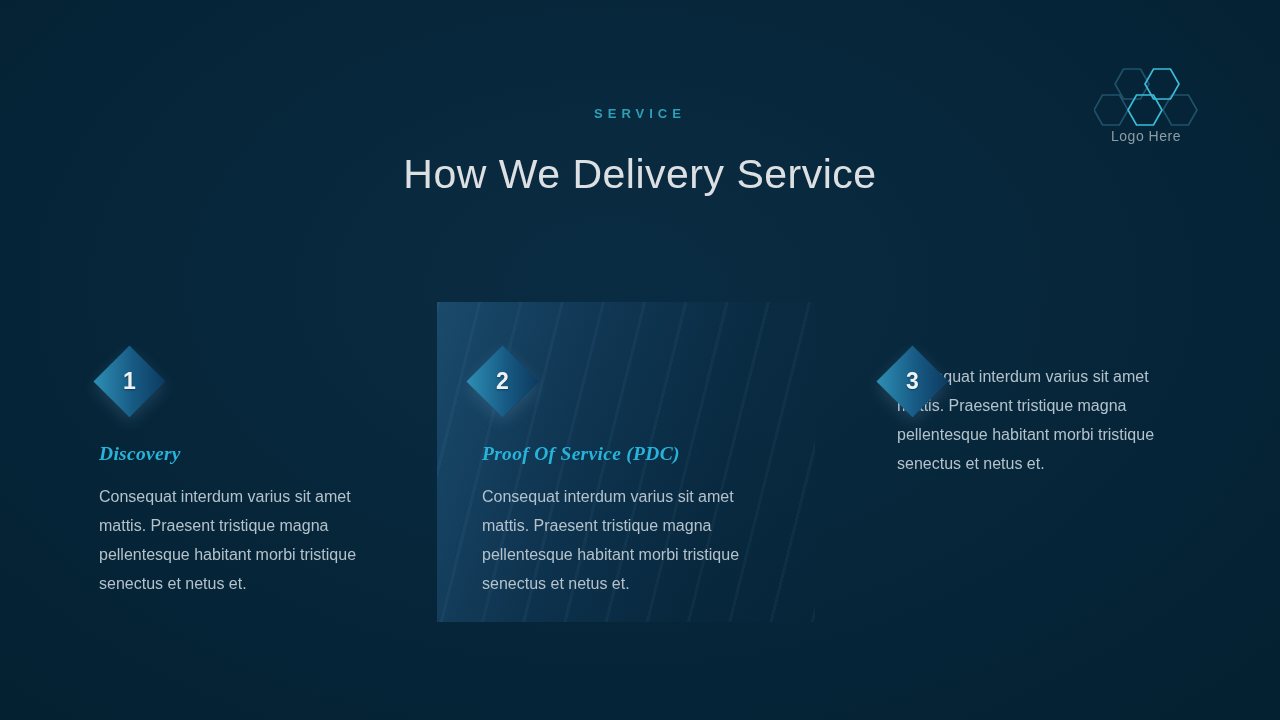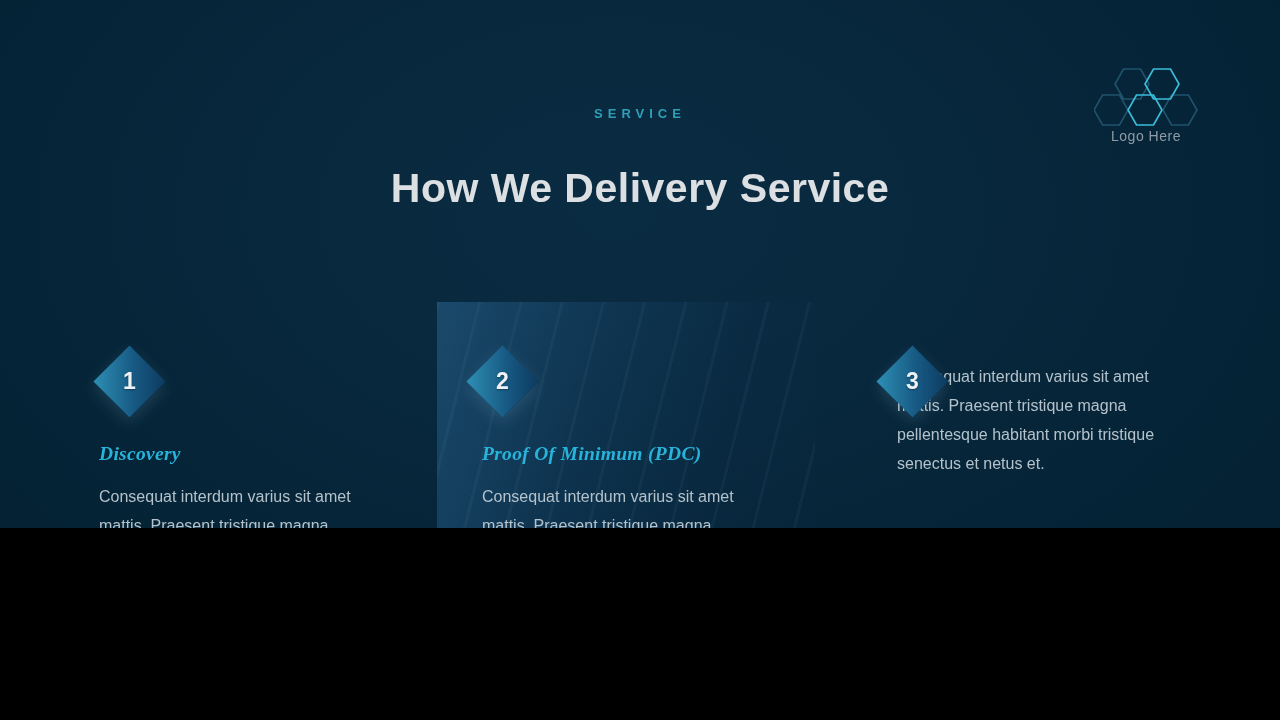--- a/index.html
+++ b/index.html
@@ -1,35 +1,35 @@
 <!DOCTYPE html>
 <html><head>
 <meta charset="utf-8">
 <style>
   html,body { margin:0; padding:0; background:#000; }
   .slide {
     position:relative;
-    width:1280px; height:528px;
+    width:1280px; height:720px;
     overflow:hidden;
     font-family:"Liberation Sans", sans-serif;
     background:
       radial-gradient(ellipse 980px 640px at 48% 40%, #0a2c42 0%, #062539 55%, #03202f 100%);
   }
 
   
   .eyebrow {
     position:absolute; top:106px; left:0; right:0;
     text-align:center;
     color:#2f9fb8; font-size:13px; font-weight:bold;
     letter-spacing:5px;
   }
   .title {
-    position:absolute; top:165px; left:0; right:0; margin:0;
+    position:absolute; top:151px; left:0; right:0; margin:0;
     text-align:center;
-    color:#dde0e3; font-size:41px; font-weight:700; letter-spacing:0.5px;
+    color:#dde0e3; font-size:41px; font-weight:400; letter-spacing:0.5px;
   }
 
   
   .logo { position:absolute; left:1094px; top:62px; width:104px; text-align:center; }
   .logo svg { display:block; }
   .logo-text { margin-top:0; color:#8f9ca5; font-size:14px; letter-spacing:0.5px; }
 
   
   .highlight-panel {
     position:absolute; left:437px; top:302px; width:378px; height:320px;
@@ -104,21 +104,21 @@
       <span class="num">1</span>
     </div>
     <h3 class="step-heading">Discovery</h3>
     <p class="step-body">Consequat interdum varius sit amet mattis. Praesent tristique magna pellentesque habitant morbi tristique senectus et netus et.</p>
   </section>
 
   <section class="step" id="step2">
     <div class="diamond">
       <span class="num">2</span>
     </div>
-    <h3 class="step-heading">Proof Of Minimum (PDC)</h3>
+    <h3 class="step-heading">Proof Of Service (PDC)</h3>
     <p class="step-body">Consequat interdum varius sit amet mattis. Praesent tristique magna pellentesque habitant morbi tristique senectus et netus et.</p>
   </section>
 
   <section class="step" id="step3">
     <div class="diamond">
       <span class="num">3</span>
     </div>
     <p class="step-body">Consequat interdum varius sit amet mattis. Praesent tristique magna pellentesque habitant morbi tristique senectus et netus et.</p>
   </section>
 

